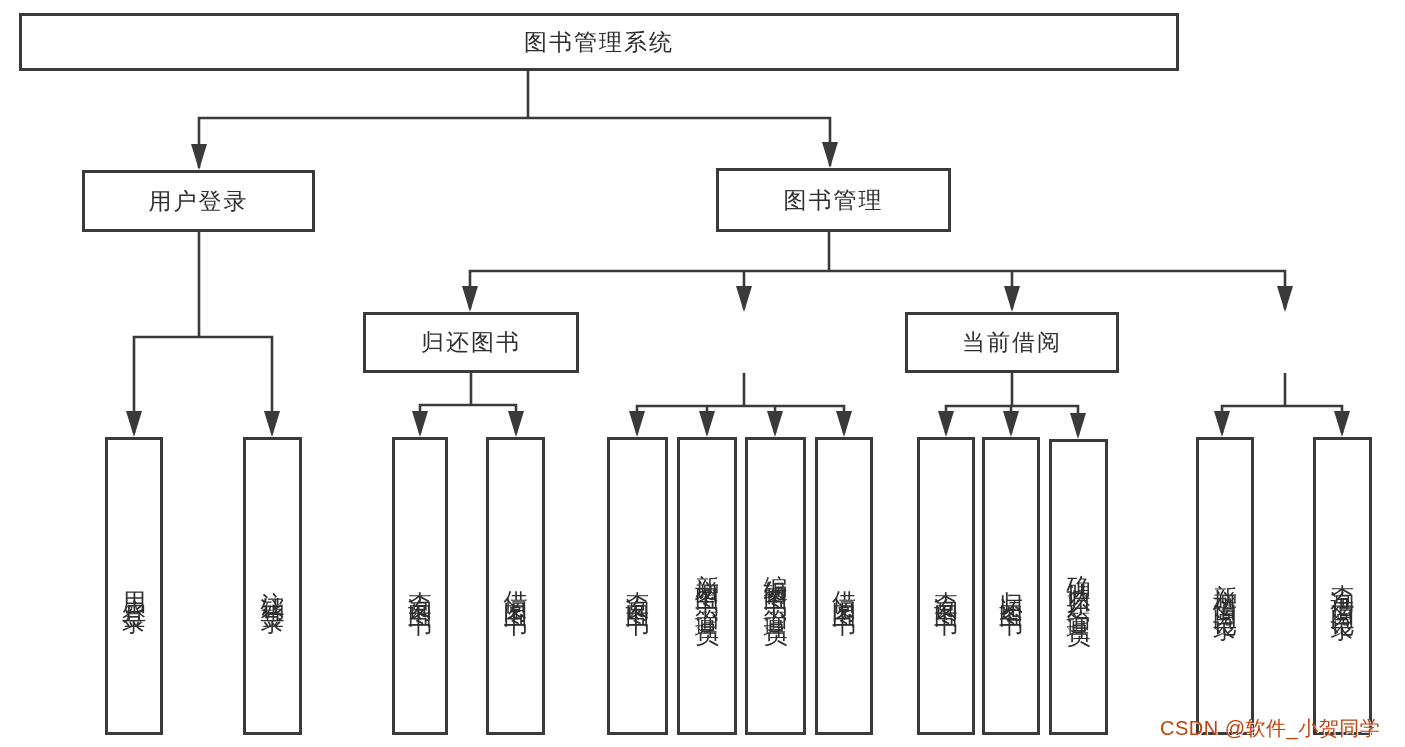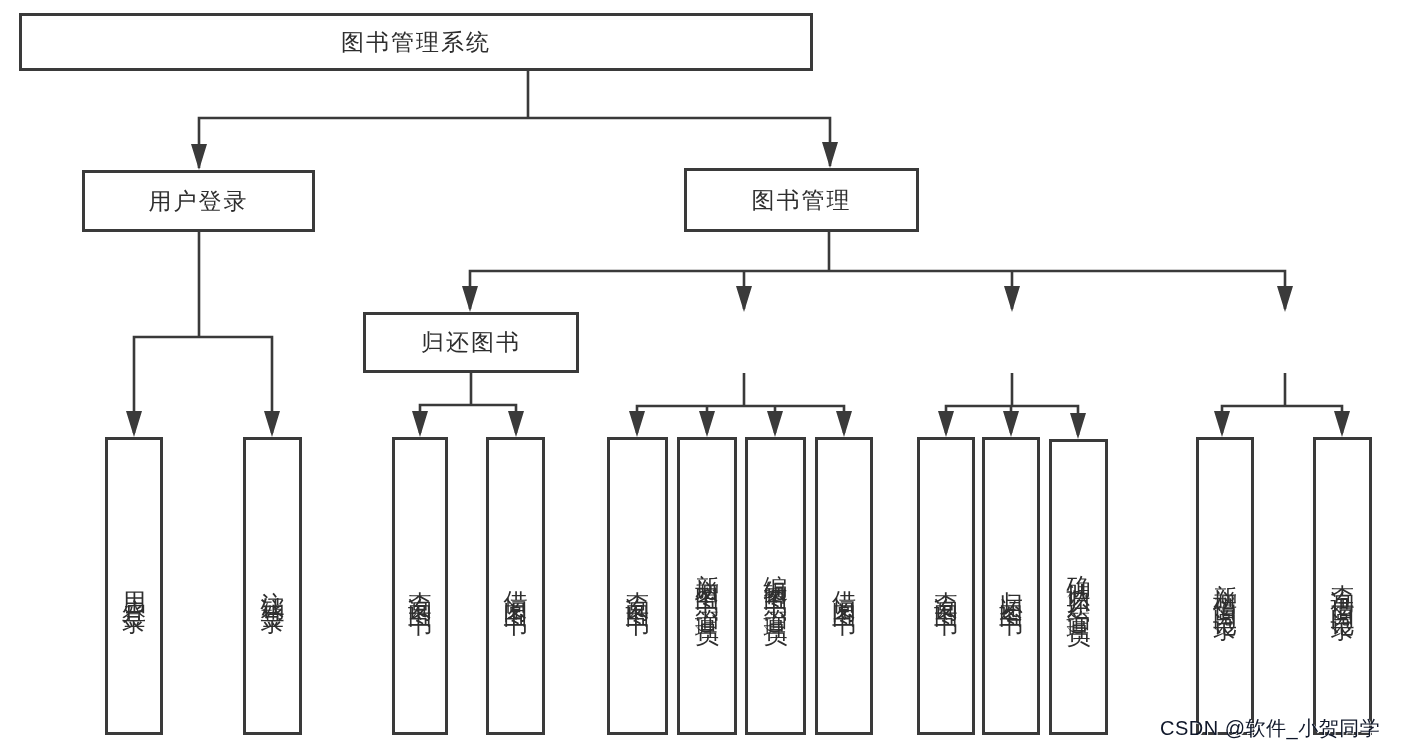--- a/index.html
+++ b/index.html
@@ -45,21 +45,21 @@
     line-height: 1;
     color: #2e2e2e;
   }
   .watermark {
     position: absolute;
     left: 1160px;
     top: 715px;
     width: 245px;
     font-size: 20px;
     letter-spacing: 0.5px;
-    color: #0f172a;
+    color: #c2410c;
     text-shadow: 1px 1px 0 #ffffff;
     white-space: nowrap;
   }
 </style>
 </head>
 <body>
 
 <div id="canvas">
 
   <svg id="connector-layer" viewBox="0 0 1405 747" xmlns="http://www.w3.org/2000/svg">
@@ -93,26 +93,27 @@
       M707,437 l-8,-26 h16 z
       M775,437 l-8,-26 h16 z
       M844,437 l-8,-26 h16 z
       M946,437 l-8,-26 h16 z
       M1011,437 l-8,-26 h16 z
       M1078,439 l-8,-26 h16 z
       M1222,437 l-8,-26 h16 z
       M1342,437 l-8,-26 h16 z"></path>
   </svg>
 
-  <div class="box h" style="left:19px;top:13px;width:794px;height:58px">图书管理系统</div>
+  <div class="box h" style="left:19px;top:13px;width:1160px;height:58px">图书管理系统</div>
 
   <div class="box h" style="left:82px;top:170px;width:233px;height:62px">用户登录</div>
-  <div class="box h" style="left:684px;top:168px;width:235px;height:64px">图书管理</div>
+  <div class="box h" style="left:716px;top:168px;width:235px;height:64px">图书管理</div>
 
   <div class="box h" style="left:363px;top:312px;width:216px;height:61px">归还图书</div>
+  <div class="box h" style="left:905px;top:312px;width:214px;height:61px">当前借阅</div>
 
   <div class="box v" style="left:105px;top:437px;width:58px;height:298px">
     <span class="vtext">用户登录</span>
   </div>
   <div class="box v" style="left:243px;top:437px;width:59px;height:298px">
     <span class="vtext">注销登录</span>
   </div>
 
   <div class="box v" style="left:392px;top:437px;width:56px;height:298px">
     <span class="vtext">查询图书</span>

